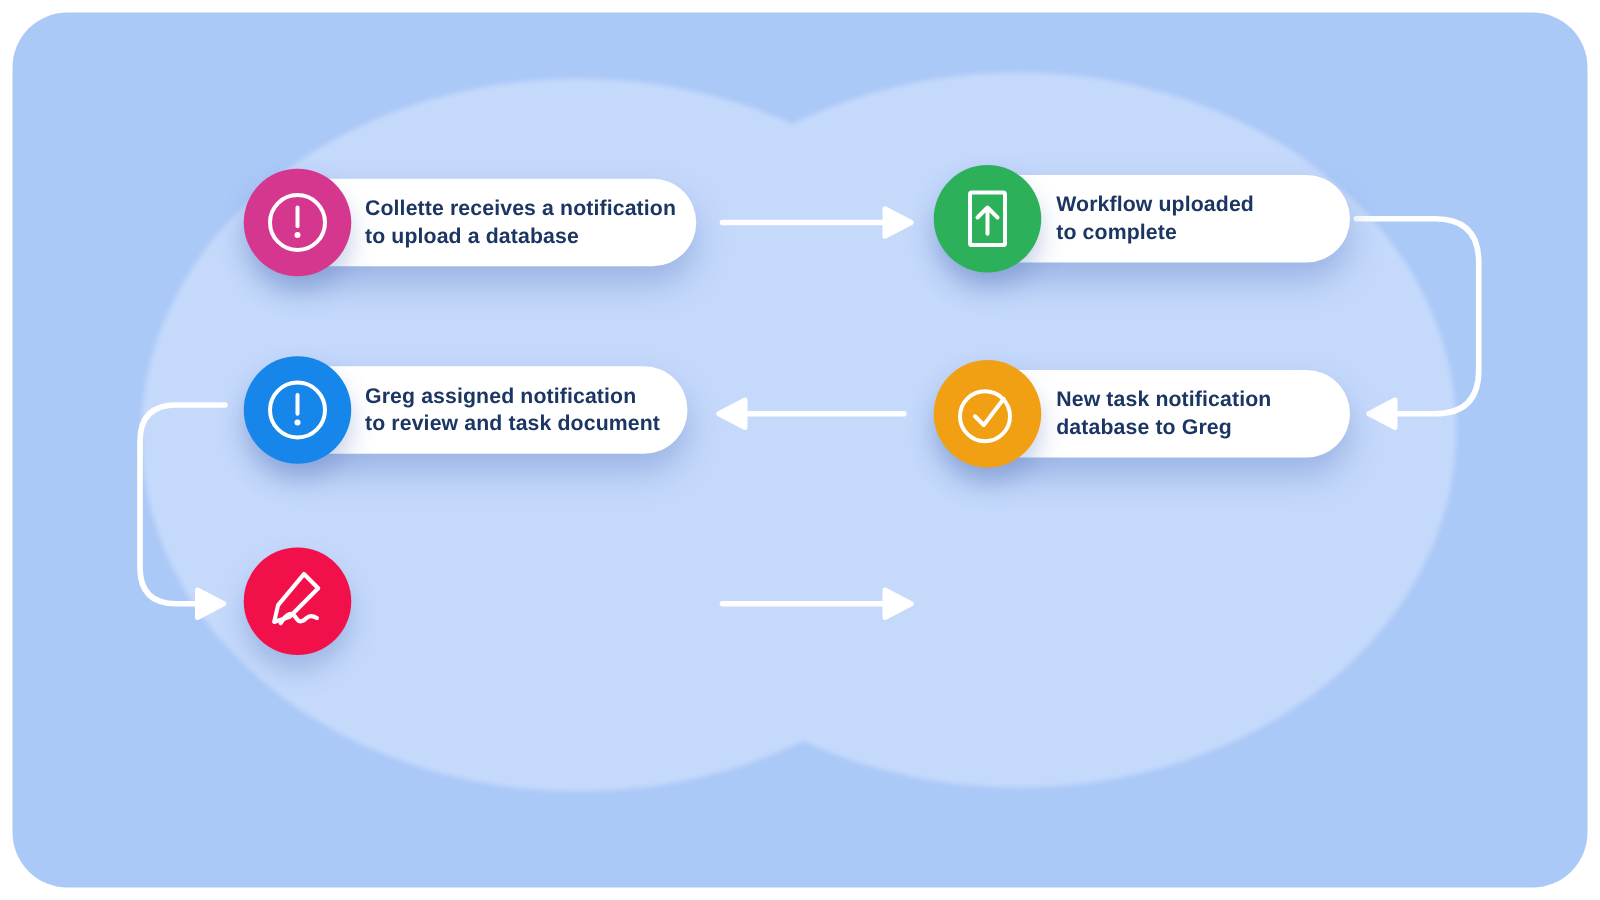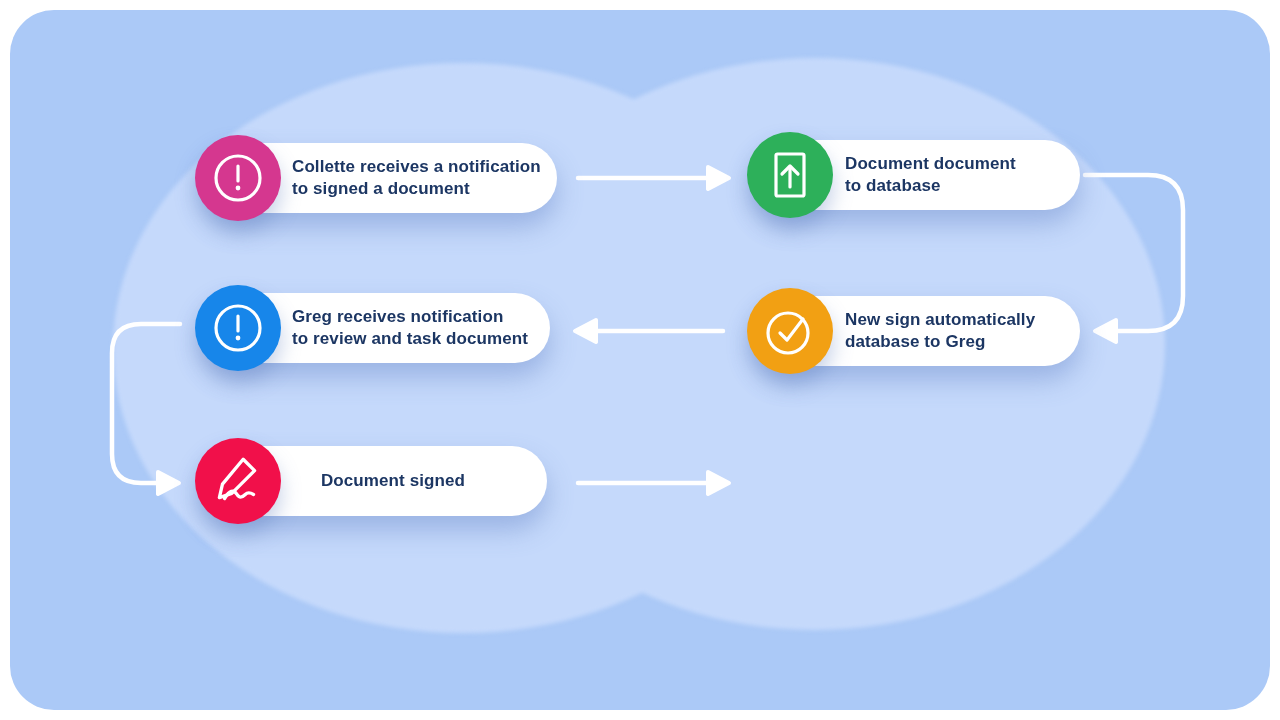--- a/index.html
+++ b/index.html
@@ -75,86 +75,80 @@
       <polygon points="708,472 729,483 708,494"></polygon>
     </g>
   </svg>
 
   <div class="cards" style="color: rgb(28, 54, 99);">
 
     <div class="card" style="left:195px; top:135px;">
       <div class="pill" style="left:12px; top:8px; width:350px;">
         <div class="pill-text pad-a">
           <span>Collette receives a notification</span>
-          <span>to signed a document</span>
+          <span>to upload a database</span>
         </div>
       </div>
       <div class="badge" style="background-color: rgb(213, 55, 143);">
         <svg width="56" height="56" viewBox="0 0 56 56">
           <circle cx="28" cy="28" r="22"></circle>
           <path d="M28 16 V31"></path>
           <circle class="dotfill" cx="28" cy="38" r="2.4"></circle>
         </svg>
       </div>
     </div>
 
     <div class="card" style="left:747px; top:132px;">
       <div class="pill" style="left:10px; top:8px; width:323px;">
         <div class="pill-text pad-b">
-          <span>Document document</span>
-          <span>to database</span>
+          <span>Workflow uploaded</span>
+          <span>to complete</span>
         </div>
       </div>
       <div class="badge" style="background-color: rgb(45, 176, 90);">
         <svg width="56" height="56" viewBox="0 0 56 56">
           <rect x="14" y="7" width="28" height="42" rx="1.5"></rect>
           <path d="M28 40 V20"></path>
           <path d="M20 27 L28 19 L36 27"></path>
         </svg>
       </div>
     </div>
 
     <div class="card" style="left:195px; top:285px;">
       <div class="pill" style="left:12px; top:8px; width:343px;">
         <div class="pill-text pad-a">
-          <span>Greg receives notification</span>
+          <span>Greg assigned notification</span>
           <span>to review and task document</span>
         </div>
       </div>
       <div class="badge" style="background-color: rgb(23, 134, 234);">
         <svg width="56" height="56" viewBox="0 0 56 56">
           <circle cx="28" cy="28" r="22"></circle>
           <path d="M28 16 V31"></path>
           <circle class="dotfill" cx="28" cy="38" r="2.4"></circle>
         </svg>
       </div>
     </div>
 
     <div class="card" style="left:747px; top:288px;">
       <div class="pill" style="left:10px; top:8px; width:323px;">
         <div class="pill-text pad-b">
-          <span>New sign automatically</span>
+          <span>New task notification</span>
           <span>database to Greg</span>
         </div>
       </div>
       <div class="badge" style="background-color: rgb(242, 160, 19);">
         <svg width="56" height="56" viewBox="0 0 56 56">
           <circle cx="26" cy="30" r="20"></circle>
           <path d="M18 30 L25 37 L41 16"></path>
         </svg>
       </div>
     </div>
 
     <div class="card" style="left:195px; top:438px;">
-      <div class="pill" style="left:12px; top:8px; width:340px;">
-        <div class="pill-text centered">
-          <span>Document signed</span>
-          <span></span>
-        </div>
-      </div>
       <div class="badge" style="background-color: rgb(241, 16, 74);">
         <svg width="58" height="58" viewBox="0 0 56 56">
           <path d="M33 7 L44 18 L22 40 L10 44 L13 31 Z"></path>
           <path d="M15 45 Q22 33 27 41 Q30 46 35 41 Q38 38 43 41"></path>
         </svg>
       </div>
     </div>
 
 
   </div>

